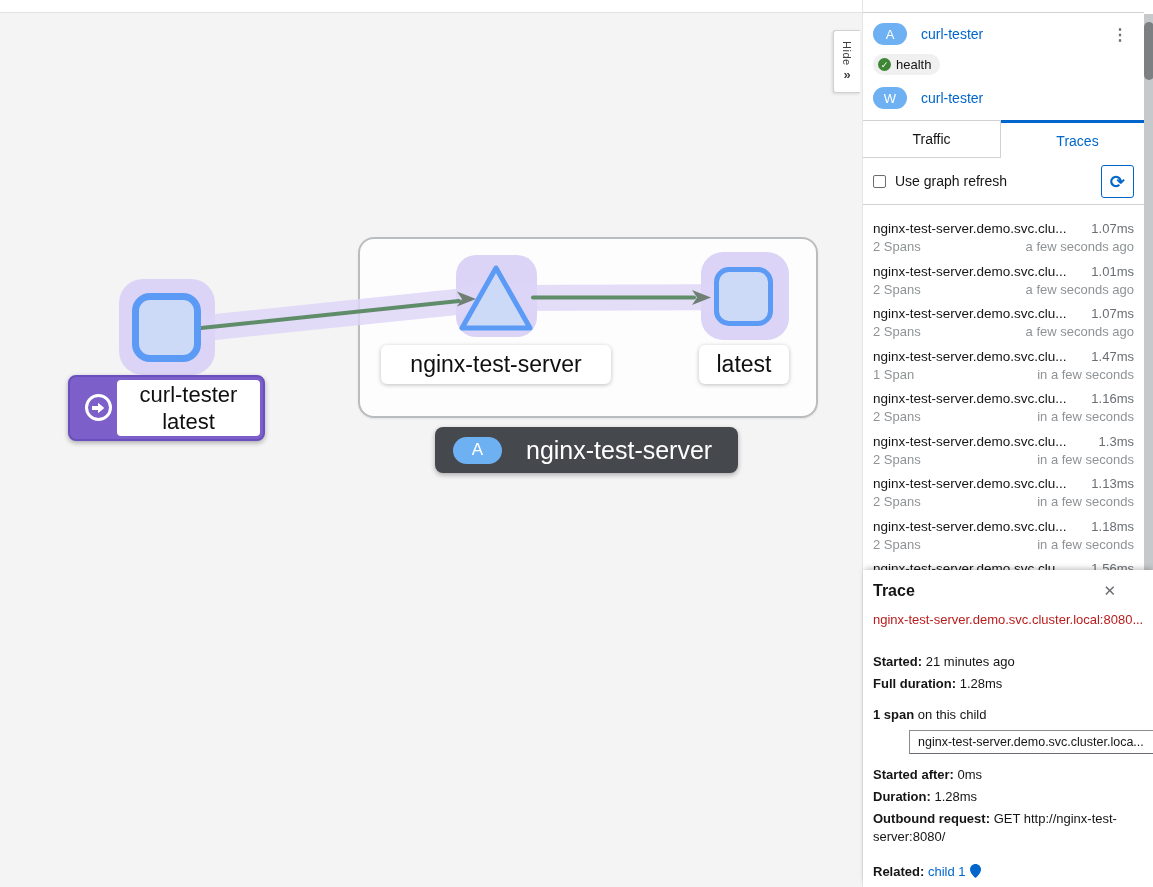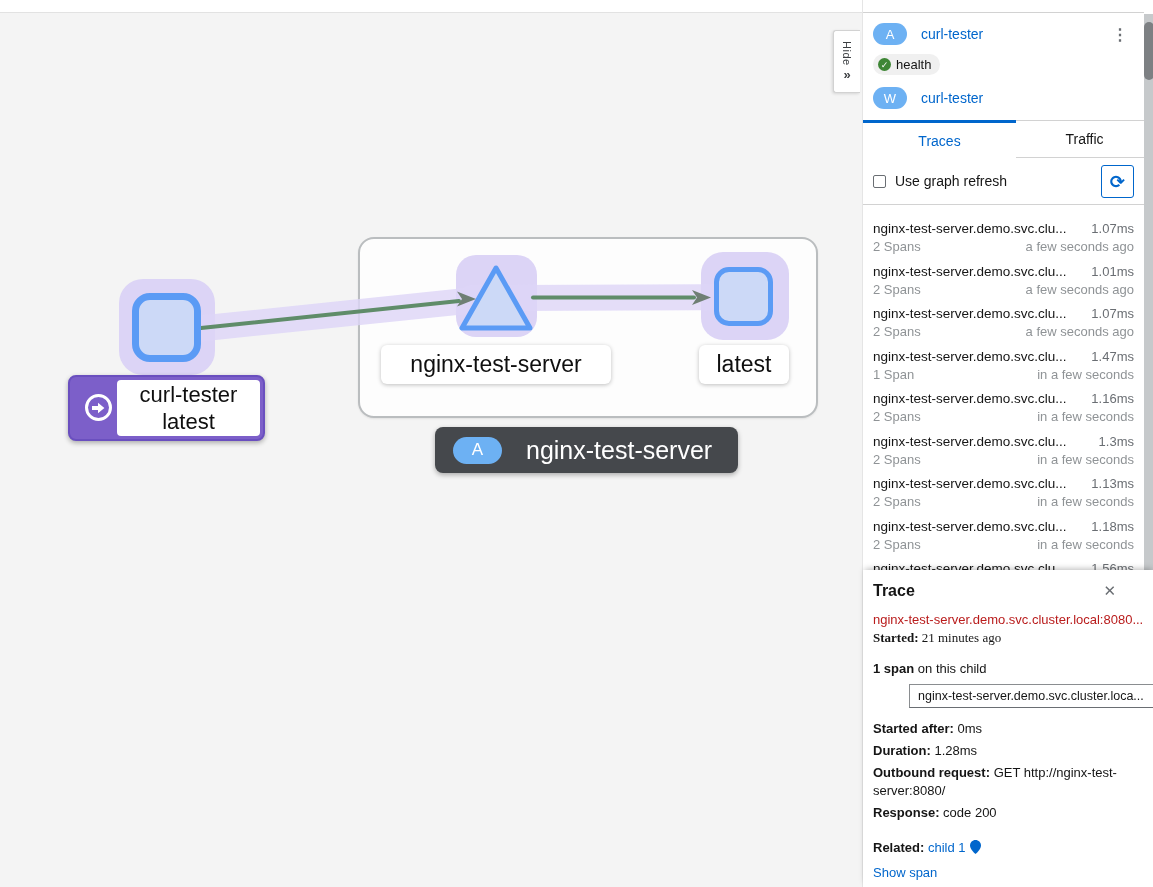--- a/index.html
+++ b/index.html
@@ -153,22 +153,22 @@
       <span id="health-check">✓</span>
       <span>health</span>
     </div>
     <div class="row-flex">
       <span class="badge-pill">W</span>
       <a href="#" class="app-link">curl-tester</a>
     </div>
   </div>
 
   <div id="tabs">
+    <div id="tab-traffic">Traffic</div>
     <div id="tab-traces">Traces</div>
-    <div id="tab-traffic">Traffic</div>
   </div>
 
   <div id="refresh-row">
     <span id="graph-refresh-checkbox"></span>
     <label>Use graph refresh</label>
     <button id="refresh-button">
       <span>⟳</span>
     </button>
   </div>
 
@@ -274,31 +274,31 @@
   <div id="panel-scrollbar">
     <div id="panel-scroll-thumb"></div>
   </div>
 
   <div id="trace-detail">
     <div id="trace-detail-header">
       <span id="trace-title">Trace</span>
       <span id="trace-close">✕</span>
     </div>
     <a href="#" id="trace-link">nginx-test-server.demo.svc.cluster.local:8080...</a>
-    <div class="kv" style="margin-top:2px;font-family:Liberation Serif, serif;"><b>Started:</b> <span>21 minutes ago</span></div>
+    <div class="kv" style="margin-top:26px;"><b>Started:</b> <span>21 minutes ago</span></div>
+    <div class="kv"><b>Full duration:</b> <span>1.28ms</span></div>
     <div class="kv" id="span-count-row"><b>1 span</b> <span>on this child</span></div>
     <div id="span-select">
       <span class="sel-text">nginx-test-server.demo.svc.cluster.loca...</span>
       <span class="caret">▾</span>
     </div>
     <div id="span-details">
       <div class="kv"><b>Started after:</b> <span>0ms</span></div>
       <div class="kv"><b>Duration:</b> <span>1.28ms</span></div>
       <div class="kv"><b>Outbound request:</b> <span>GET http://nginx-test-server:8080/</span></div>
-      <div class="kv"><b>Response:</b> <span>code 200</span></div>
       <div class="kv" style="margin-top:17px;">
         <b>Related:</b>
         <a href="#" class="inline-link">child 1</a><span id="pin-icon"><svg width="11" height="14" viewBox="0 0 11 14">
               <path d="M5.5 0 C2.46 0 0 2.46 0 5.5 C0 9.6 5.5 14 5.5 14 S11 9.6 11 5.5 C11 2.46 8.54 0 5.5 0 Z" fill="#0066cc"></path>
             </svg></span>
       </div>
       <a href="#" id="show-span">Show span</a>
     </div>
   </div>
 

